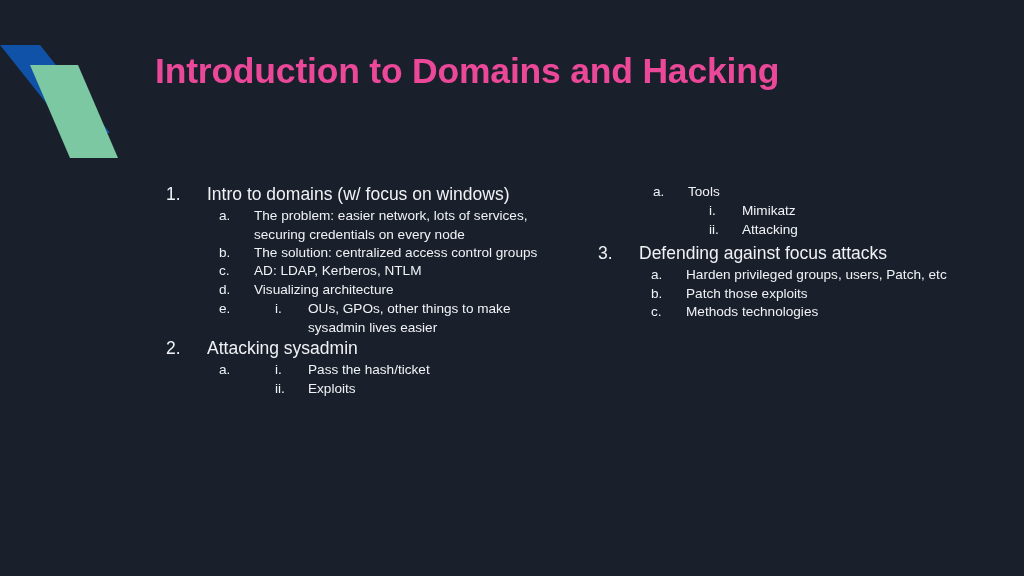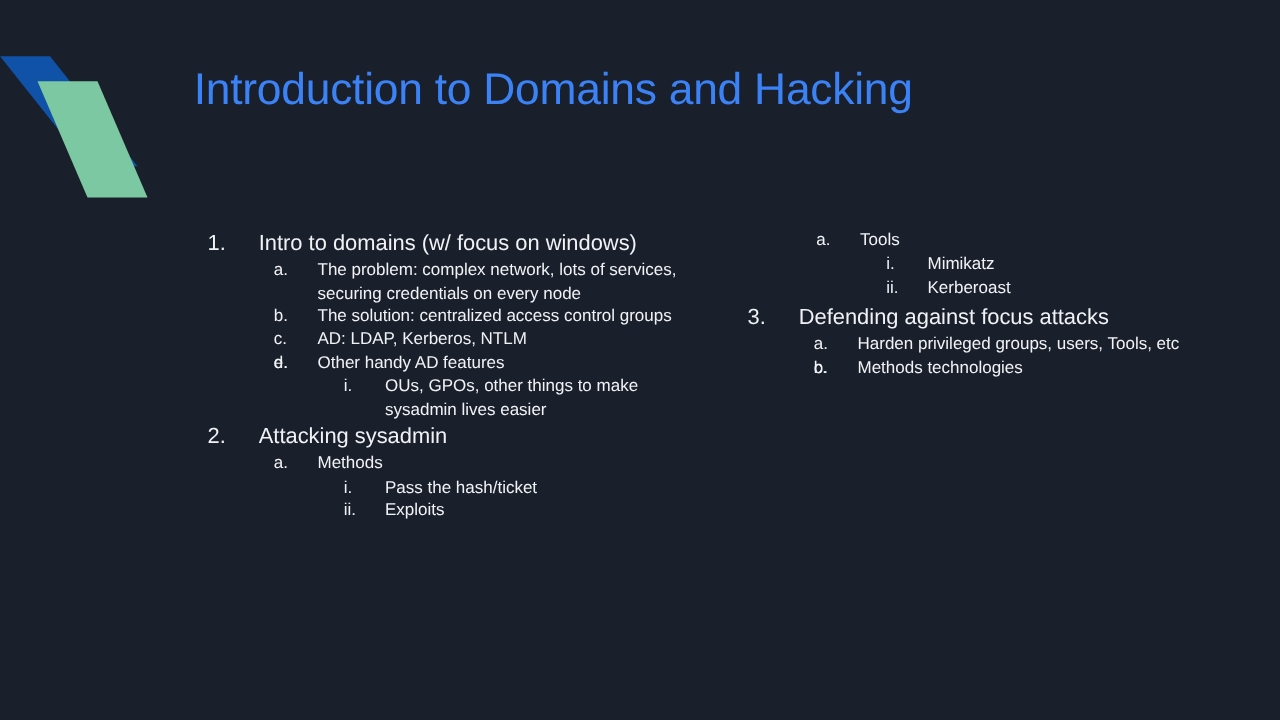--- a/index.html
+++ b/index.html
@@ -29,23 +29,23 @@
     pointer-events: none;
   }
 
   
   #title {
     position: absolute;
     left: 155px;
     top: 50px;
     width: 800px;
     font-size: 35.5px;
-    font-weight: 400;
+    font-weight: 700;
     letter-spacing: -0.2px;
-    color: #3b82f6;
+    color: #ec4899;
     line-height: 1.22;
     white-space: nowrap;
   }
 
   
   #body-area {
     position: absolute;
     left: 0;
     top: 183px;
     width: 1024px;
@@ -132,54 +132,53 @@
     <div class="column" id="col-left">
       <ol class="lvl1">
 
         <li>
           <span class="marker">1.</span>
           <span class="txt">Intro to domains (w/ focus on windows)</span>
 
           <ol class="lvl2">
             <li>
               <span class="marker">a.</span>
-              <span class="txt">The problem: complex network, lots of services, securing credentials on every node</span>
+              <span class="txt">The problem: easier network, lots of services, securing credentials on every node</span>
             </li>
             <li>
               <span class="marker">b.</span>
               <span class="txt">The solution: centralized access control groups</span>
             </li>
             <li>
               <span class="marker">c.</span>
               <span class="txt">AD: LDAP, Kerberos, NTLM</span>
             </li>
             <li>
               <span class="marker">d.</span>
+              <span class="txt">Visualizing architecture</span>
             </li>
             <li>
               <span class="marker">e.</span>
-              <span class="txt">Other handy AD features</span>
               <ol class="lvl3">
                 <li>
                   <span class="marker">i.</span>
                   <span class="txt">OUs, GPOs, other things to make sysadmin lives easier</span>
                 </li>
               </ol>
             </li>
           </ol>
         </li>
 
         <li>
           <span class="marker">2.</span>
           <span class="txt">Attacking sysadmin</span>
 
           <ol class="lvl2">
             <li>
               <span class="marker">a.</span>
-              <span class="txt">Methods</span>
               <ol class="lvl3">
                 <li>
                   <span class="marker">i.</span>
                   <span class="txt">Pass the hash/ticket</span>
                 </li>
                 <li>
                   <span class="marker">ii.</span>
                   <span class="txt">Exploits</span>
                 </li>
               </ol>
@@ -196,37 +195,38 @@
         <li>
           <span class="marker">a.</span>
           <span class="txt">Tools</span>
           <ol class="lvl3">
             <li>
               <span class="marker">i.</span>
               <span class="txt">Mimikatz</span>
             </li>
             <li>
               <span class="marker">ii.</span>
-              <span class="txt">Kerberoast</span>
+              <span class="txt">Attacking</span>
             </li>
           </ol>
         </li>
       </ol>
 
       <ol class="lvl1" style="margin-top:3px;">
         <li>
           <span class="marker">3.</span>
           <span class="txt">Defending against focus attacks</span>
           <ol class="lvl2">
             <li>
               <span class="marker">a.</span>
-              <span class="txt">Harden privileged groups, users, Tools, etc</span>
+              <span class="txt">Harden privileged groups, users, Patch, etc</span>
             </li>
             <li>
               <span class="marker">b.</span>
+              <span class="txt">Patch those exploits</span>
             </li>
             <li>
               <span class="marker">c.</span>
               <span class="txt">Methods technologies</span>
             </li>
           </ol>
         </li>
       </ol>
 
     </div>

